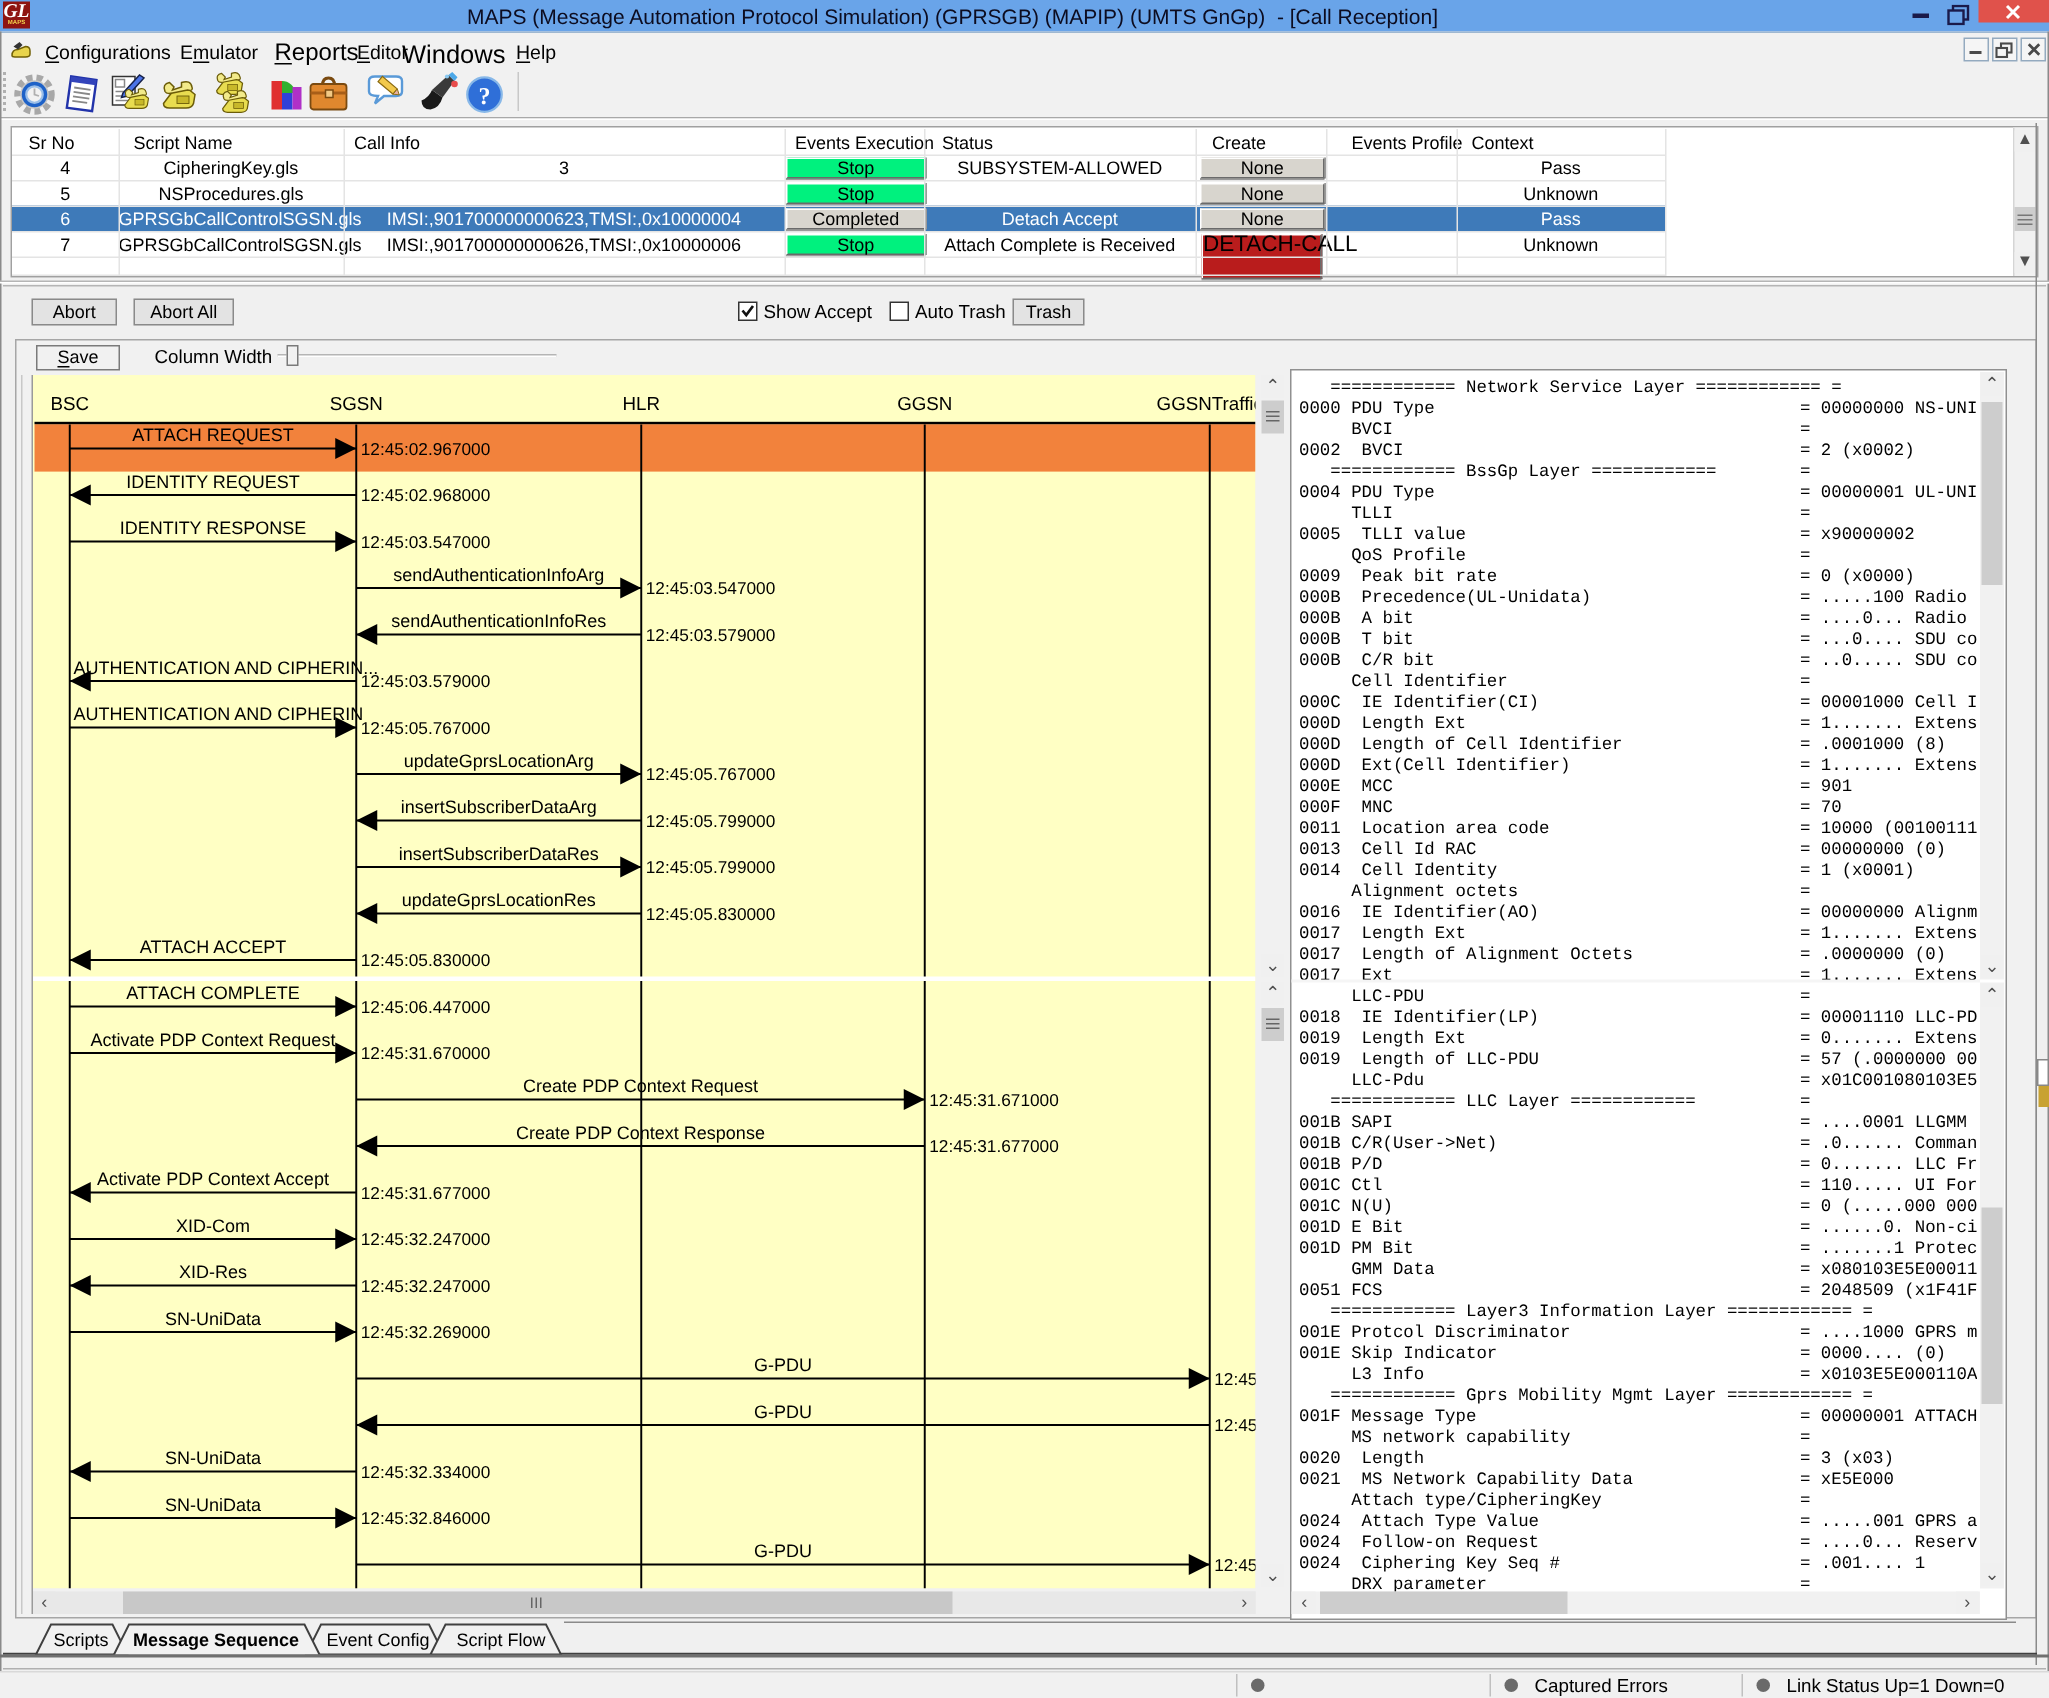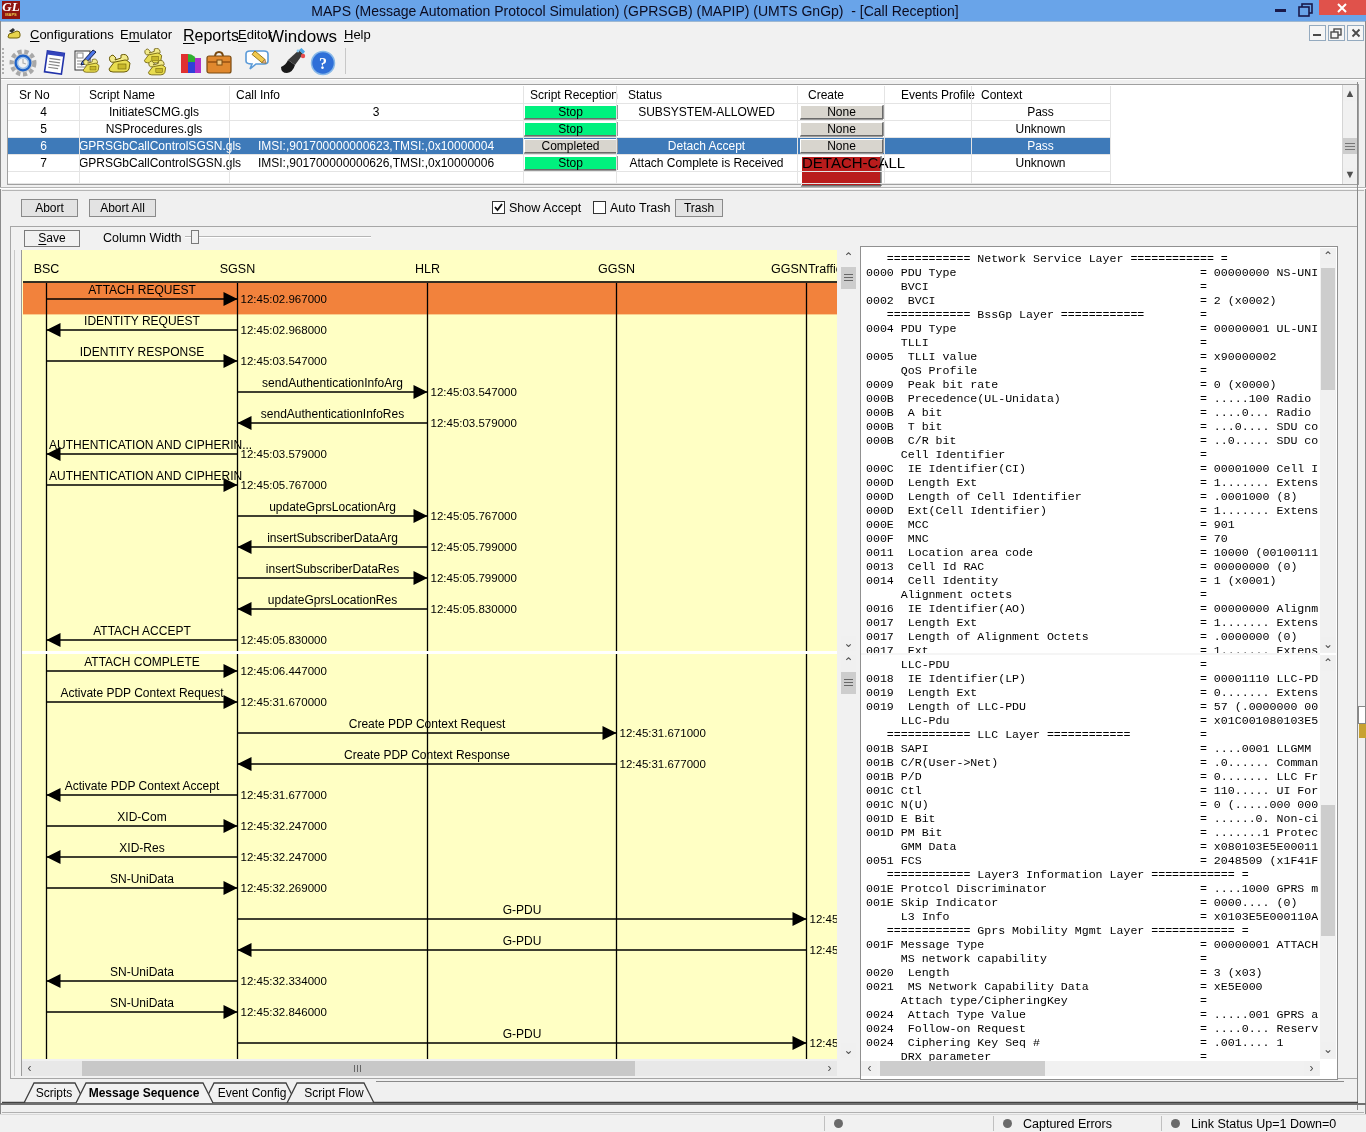--- a/index.html
+++ b/index.html
@@ -151,27 +151,27 @@
 <div class="abs" style="left:0;top:79px;width:1366px;height:1px;background:#FFF"></div>
 
 <div class="abs" style="left:0;top:21px;width:1px;height:1111px;background:#8A8A8A"></div>
 <div class="abs" style="left:1365px;top:21px;width:1px;height:1111px;background:#8A8A8A"></div>
 <div class="abs" style="left:0;top:1131px;width:1366px;height:1px;background:#8A8A8A"></div>
 
 <div class="abs" style="left:7px;top:84px;width:1352px;height:101px;background:#FFF;border:1px solid #A0A0A0"></div>
 <div class="tl" style="left:19px;top:88px">Sr No</div>
 <div class="tl" style="left:89px;top:88px">Script Name</div>
 <div class="tl" style="left:236px;top:88px">Call Info</div>
-<div class="tl" style="left:530px;top:88px">Script Reception</div>
+<div class="tl" style="left:530px;top:88px">Events Execution</div>
 <div class="tl" style="left:628px;top:88px">Status</div>
 <div class="tl" style="left:808px;top:88px">Create</div>
 <div class="tl" style="left:901px;top:88px">Events Profile</div>
 <div class="tl" style="left:981px;top:88px">Context</div>
 <div class="tc" style="left:8px;top:105px;width:71px">4</div>
-<div class="tc" style="left:79px;top:105px;width:150px">InitiateSCMG.gls</div>
+<div class="tc" style="left:79px;top:105px;width:150px">CipheringKey.gls</div>
 <div class="tc" style="left:229px;top:105px;width:294px">3</div>
 <div class="btn3" style="left:524px;top:105px;width:93px;height:14px;background:#00F17E">Stop</div>
 <div class="tc" style="left:616px;top:105px;width:181px">SUBSYSTEM-ALLOWED</div>
 <div class="btn3" style="left:800px;top:105px;width:83px;height:14px;background:#D8D5CE">None</div>
 <div class="tc" style="left:971px;top:105px;width:139px">Pass</div>
 <div class="tc" style="left:8px;top:122px;width:71px">5</div>
 <div class="tc" style="left:79px;top:122px;width:150px">NSProcedures.gls</div>
 <div class="tc" style="left:229px;top:122px;width:294px"></div>
 <div class="btn3" style="left:524px;top:122px;width:93px;height:14px;background:#00F17E">Stop</div>
 <div class="tc" style="left:616px;top:122px;width:181px"></div>

